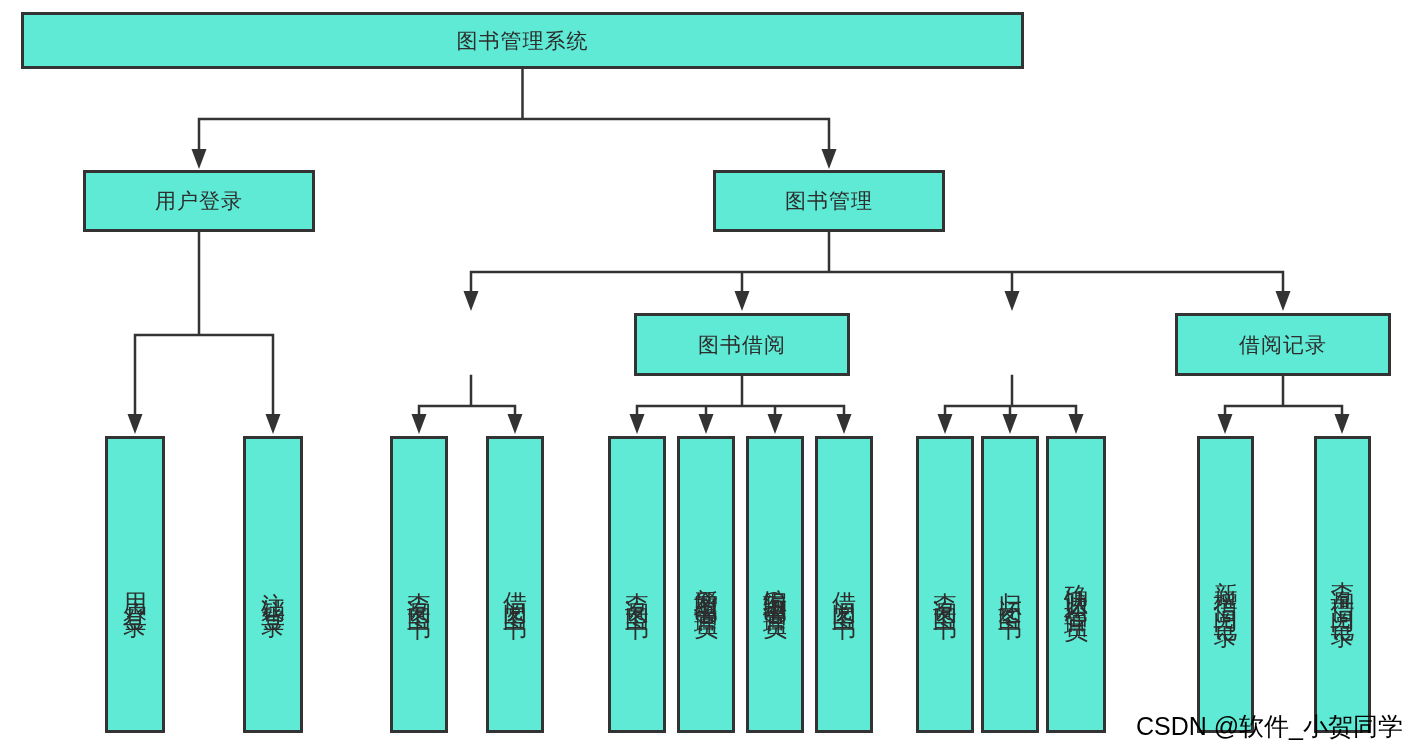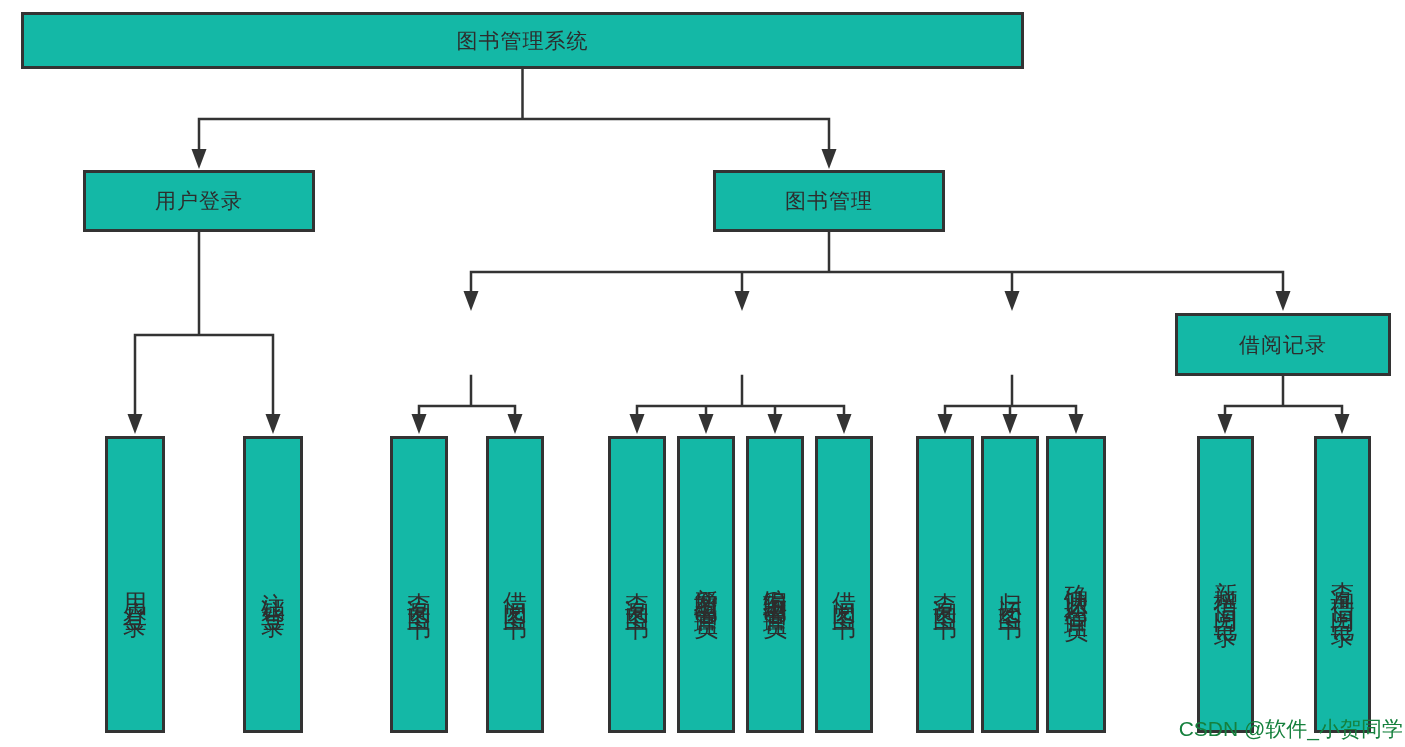--- a/index.html
+++ b/index.html
@@ -17,21 +17,21 @@
   }
   .wires {
     position: absolute;
     left: 0;
     top: 0;
     z-index: 1;
   }
   .box {
     position: absolute;
     box-sizing: border-box;
-    background: #14b8a6;
+    background: #5eead4;
     border: 3px solid #333333;
     display: flex;
     align-items: center;
     justify-content: center;
     color: #2d2d2d;
     z-index: 2;
   }
   .hbox .lbl {
     font-size: 21px;
     letter-spacing: 1px;
@@ -47,22 +47,22 @@
     white-space: nowrap;
   }
   .ls4 { letter-spacing: 8px; margin-bottom: -8px; }
   .ls6 { letter-spacing: 9px; margin-bottom: -9px; }
   .ls8 { letter-spacing: 5px; margin-bottom: -5px; }
   .ls9 { letter-spacing: 4px; margin-bottom: -4px; }
   .watermark {
     position: absolute;
     right: 2px;
     bottom: 4px;
-    font-size: 21px;
-    color: #15803d;
+    font-size: 25px;
+    color: #000000;
     z-index: 3;
     white-space: nowrap;
   }
 </style>
 </head>
 <body>
 
 <div class="canvas">
 
   <svg class="wires" width="1405" height="747" viewBox="0 0 1405 747">
@@ -93,20 +93,23 @@
     <span class="lbl">图书管理系统</span>
   </div>
 
   <div class="box hbox" style="left:83px;top:170px;width:232px;height:62px">
     <span class="lbl">用户登录</span>
   </div>
   <div class="box hbox" style="left:713px;top:170px;width:232px;height:62px">
     <span class="lbl">图书管理</span>
   </div>
 
+  <div class="box hbox" style="left:634px;top:313px;width:216px;height:63px">
+    <span class="lbl">图书借阅</span>
+  </div>
   <div class="box hbox" style="left:1175px;top:313px;width:216px;height:63px">
     <span class="lbl">借阅记录</span>
   </div>
 
   <div class="box vbox" style="left:105px;top:436px;width:60px;height:297px">
     <span class="vlbl ls4">用户登录</span>
   </div>
   <div class="box vbox" style="left:243px;top:436px;width:60px;height:297px">
     <span class="vlbl ls4">注销登录</span>
   </div>

